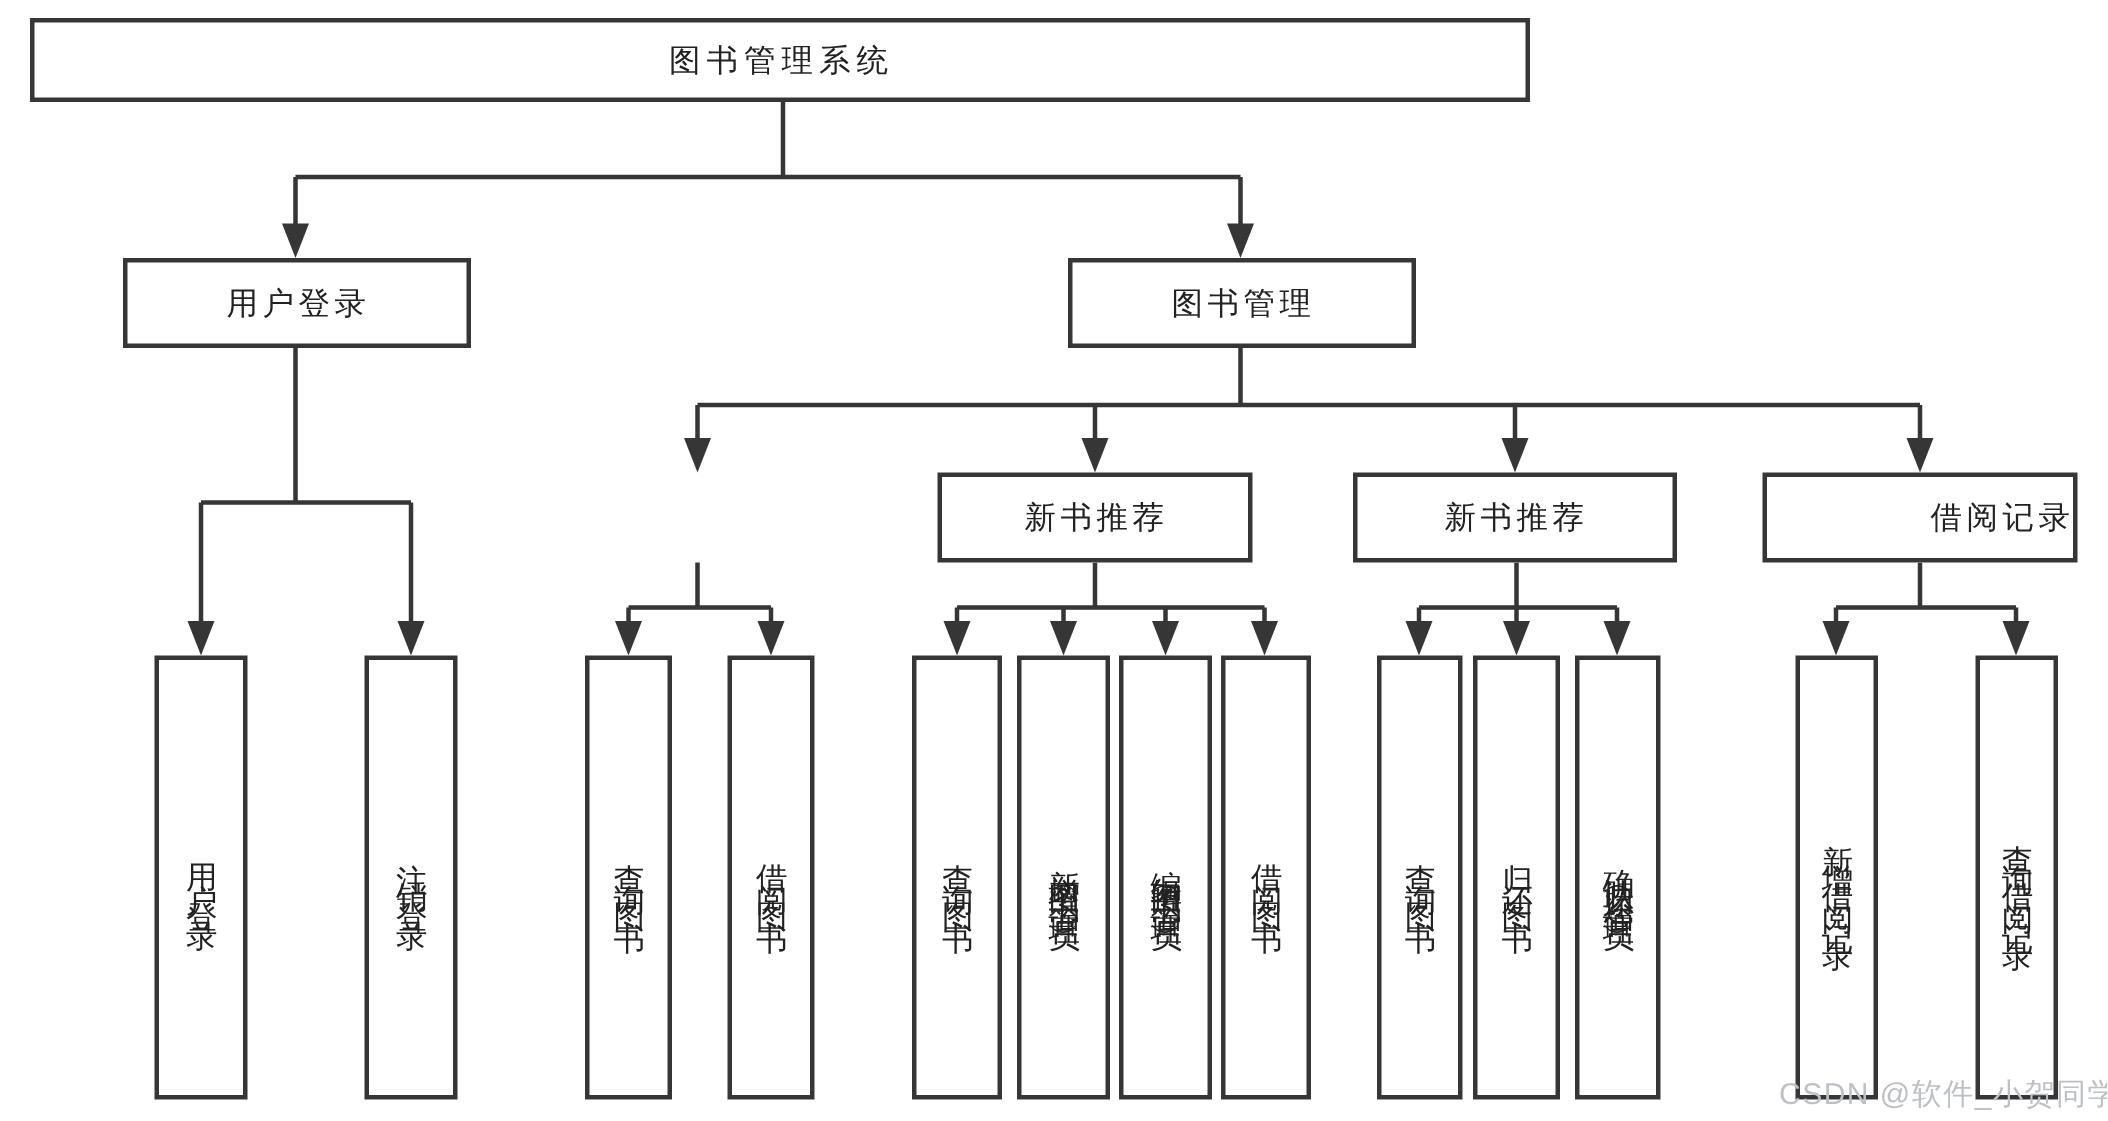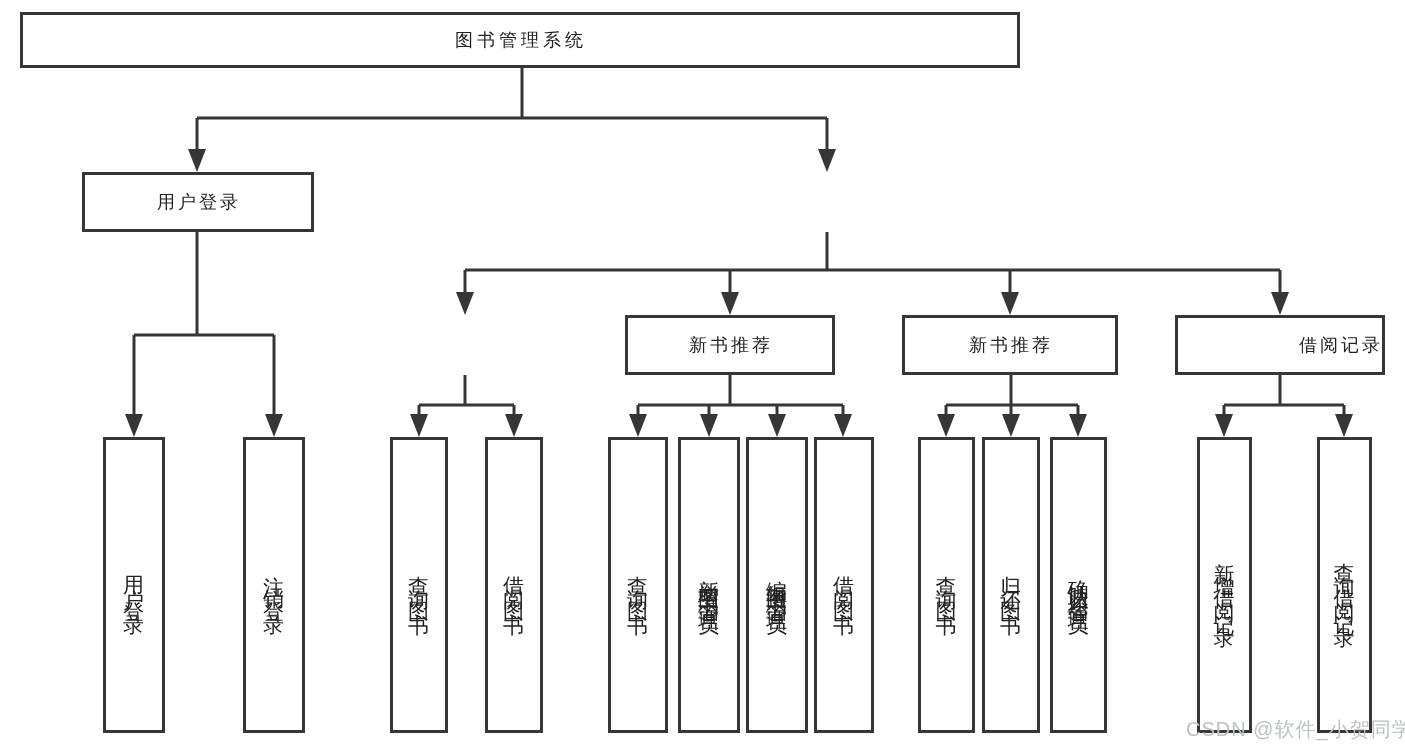--- a/index.html
+++ b/index.html
@@ -24,21 +24,21 @@
   }
   .box {
     position: absolute;
     box-sizing: border-box;
     background: #ffffff;
     border: 3px solid #363636;
     display: flex;
     align-items: center;
     justify-content: center;
     color: #222222;
-    font-size: 18px;
+    font-size: 21px;
     letter-spacing: 3px;
     text-align: center;
     white-space: nowrap;
   }
   .box .hlabel {
     transform: translateX(1px); 
   }
   .vbox {
     position: absolute;
     box-sizing: border-box;
@@ -116,20 +116,23 @@
     </g>
   </svg>
 
   <div class="box" style="left:20px; top:12px; width:1000px; height:56px; letter-spacing:4px;">
     <span class="hlabel">图书管理系统</span>
   </div>
 
   <div class="box" style="left:82px; top:172px; width:232px; height:60px;">
     <span class="hlabel">用户登录</span>
   </div>
+  <div class="box" style="left:712px; top:172px; width:232px; height:60px;">
+    <span class="hlabel">图书管理</span>
+  </div>
 
   <div class="box" style="left:625px; top:315px; width:210px; height:60px;">
     <span class="hlabel">新书推荐</span>
   </div>
   <div class="box" style="left:902px; top:315px; width:216px; height:60px;">
     <span class="hlabel">新书推荐</span>
   </div>
   <div class="box" style="left:1175px; top:315px; width:210px; height:60px;justify-content:flex-end;">
     <span class="hlabel">借阅记录</span>
   </div>

